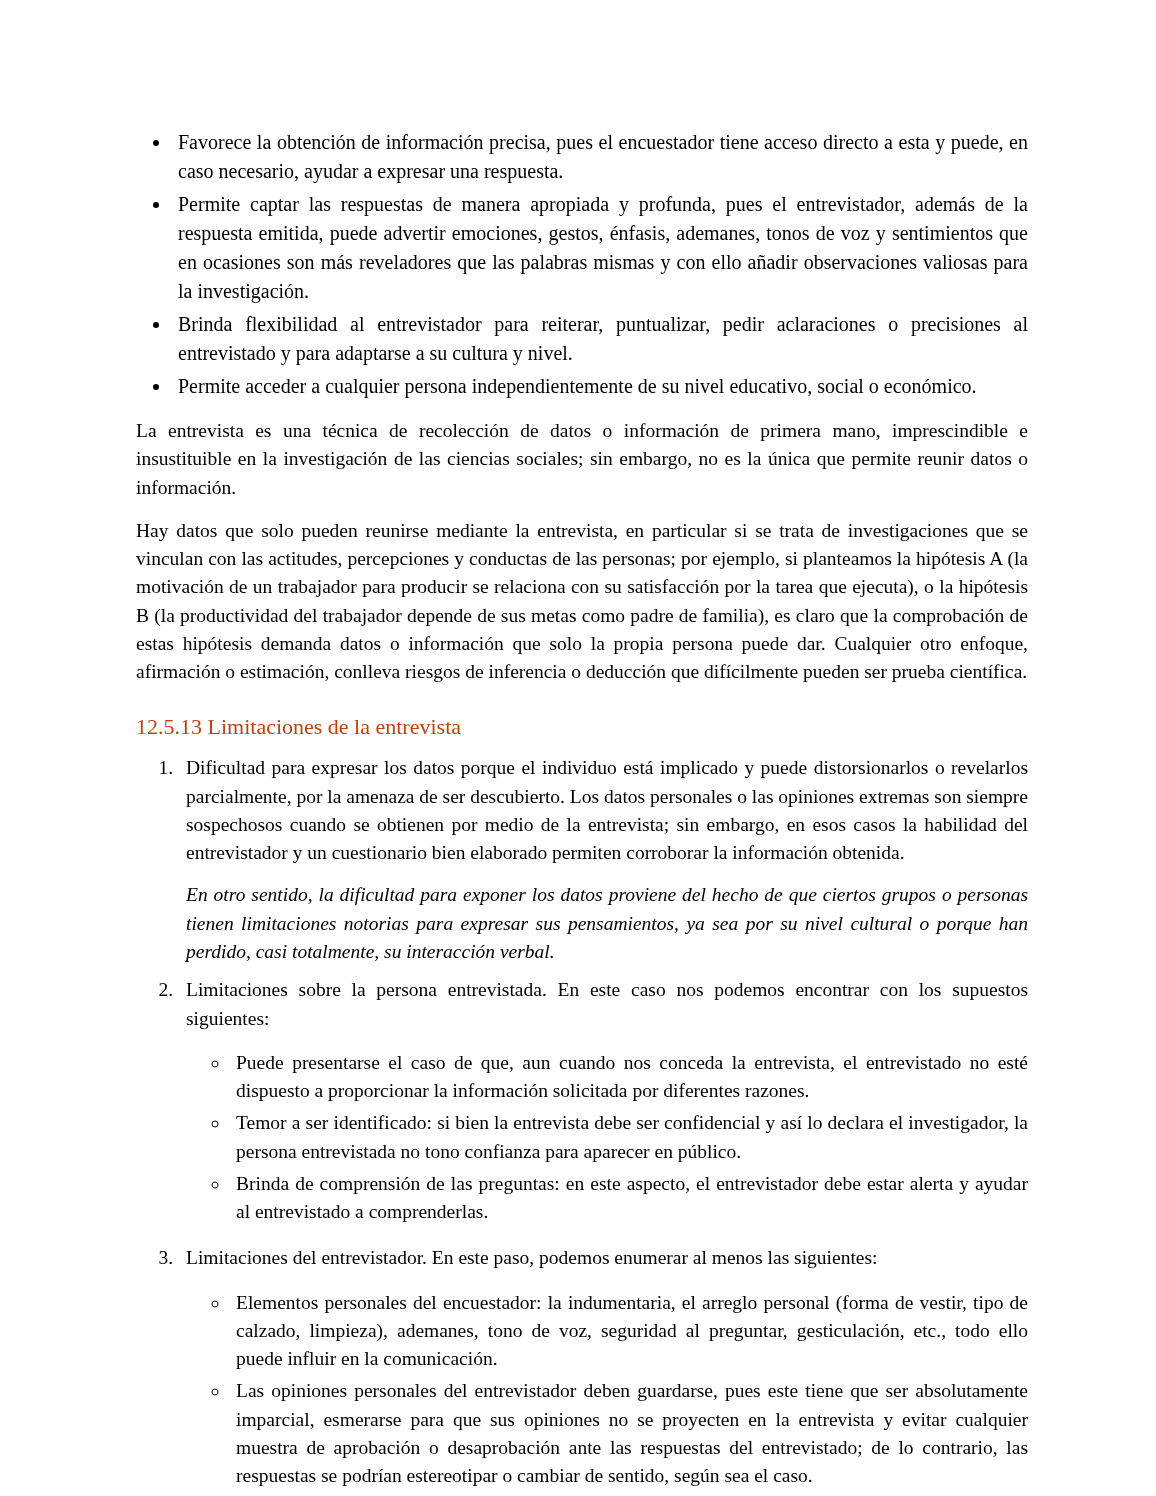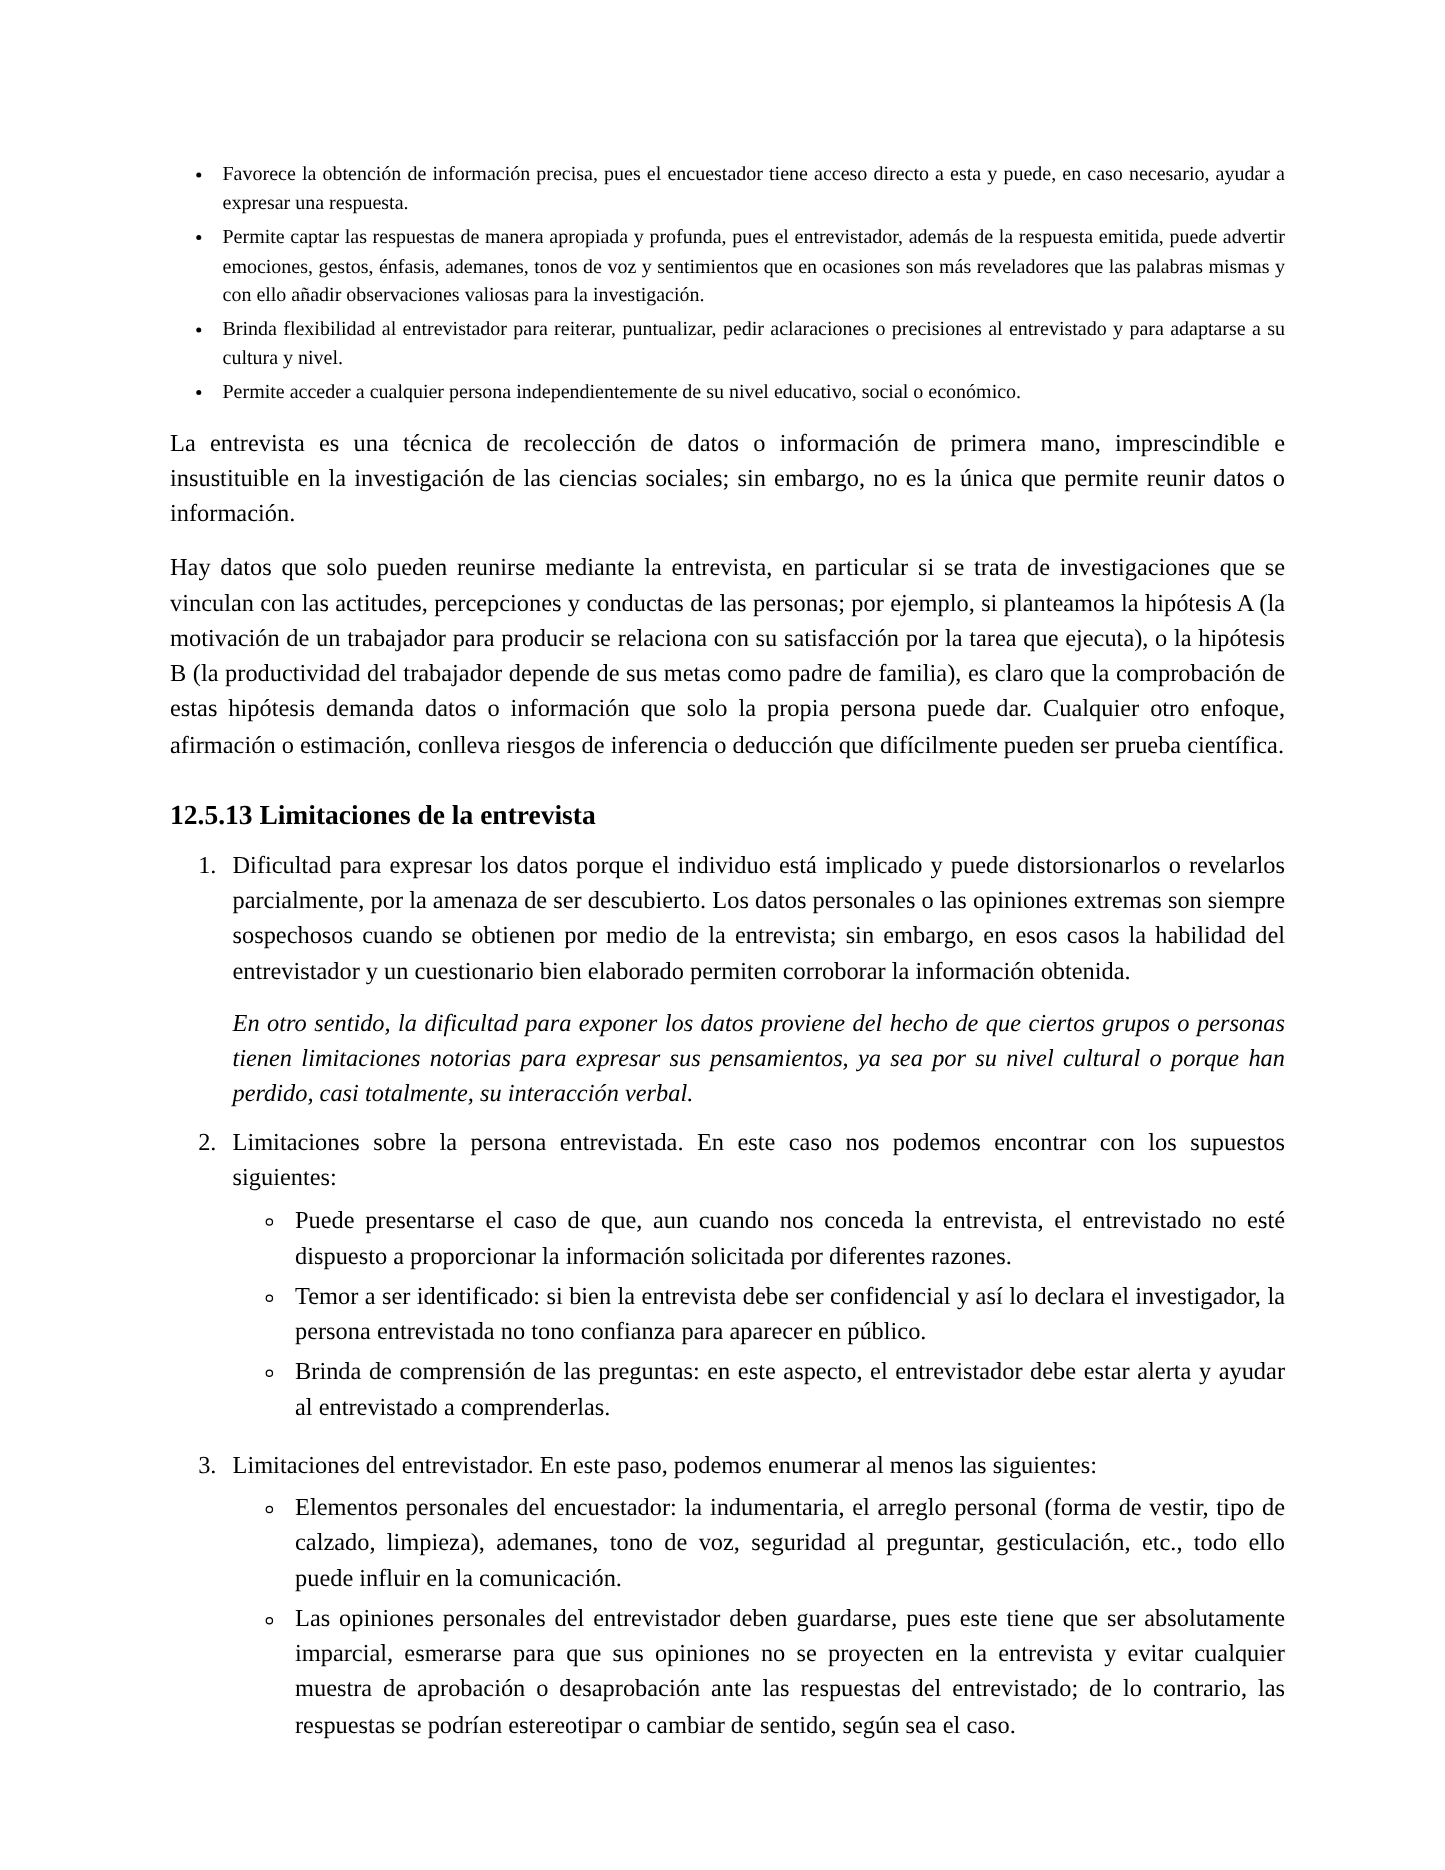--- a/index.html
+++ b/index.html
@@ -26,21 +26,21 @@
     line-height: 1.45;
     text-align: justify;
     hyphens: none;
   }
   ul.bullets {
     margin: 0 0 16px 0;
     padding-left: 36px;
     list-style-type: disc;
   }
   ul.bullets > li {
-    font-size: 16px;
+    font-size: 20px;
     line-height: 1.45;
     text-align: justify;
     margin-bottom: 4px;
     padding-left: 6px;
   }
   ol.numbered {
     margin: 0 0 10px 0;
     padding-left: 42px;
     list-style-type: decimal;
   }
@@ -49,35 +49,35 @@
     line-height: 1.45;
     text-align: justify;
     margin-bottom: 4px;
     padding-left: 8px;
   }
   ol.numbered > li > p {
     margin: 14px 0 10px 0;
     font-style: italic;
   }
   ul.circles {
-    margin: 6px 0 6px 0;
+    margin: 16px 0 6px 0;
     padding-left: 44px;
     list-style-type: circle;
   }
   ul.circles > li {
     font-size: 19.5px;
     line-height: 1.45;
     text-align: justify;
     margin-bottom: 4px;
     padding-left: 6px;
   }
   h3.sub-heading {
     font-size: 22px;
-    font-weight: bold;
-    color: #000000;
+    font-weight: normal;
+    color: #c2410c;
     margin: 28px 0 14px 0;
     text-align: left;
   }
   .spacer-sm { height: 10px; }
   .block-gap { margin-top: 18px; }
 </style>
 </head>
 <body>
 
 <div class="page">

